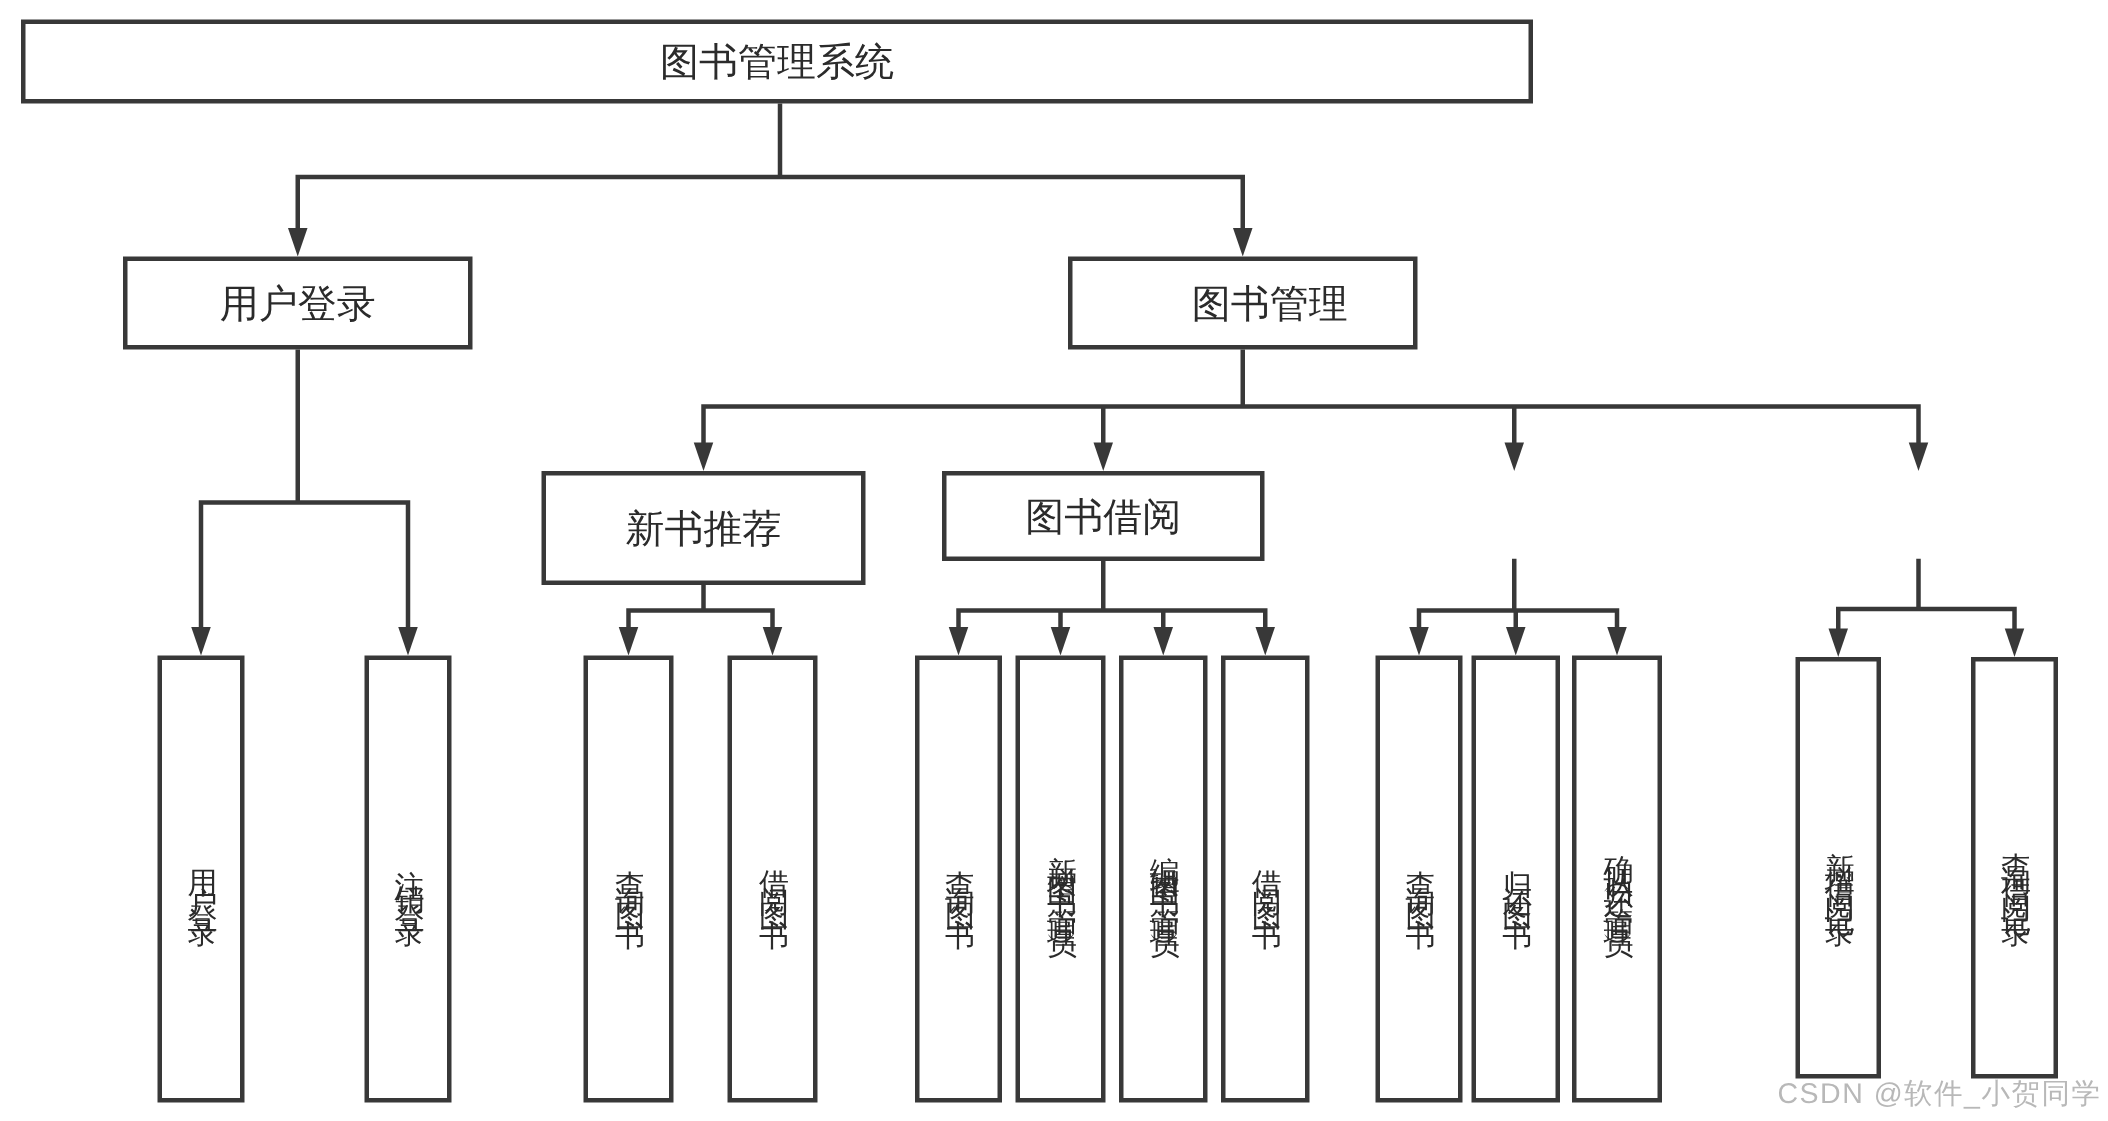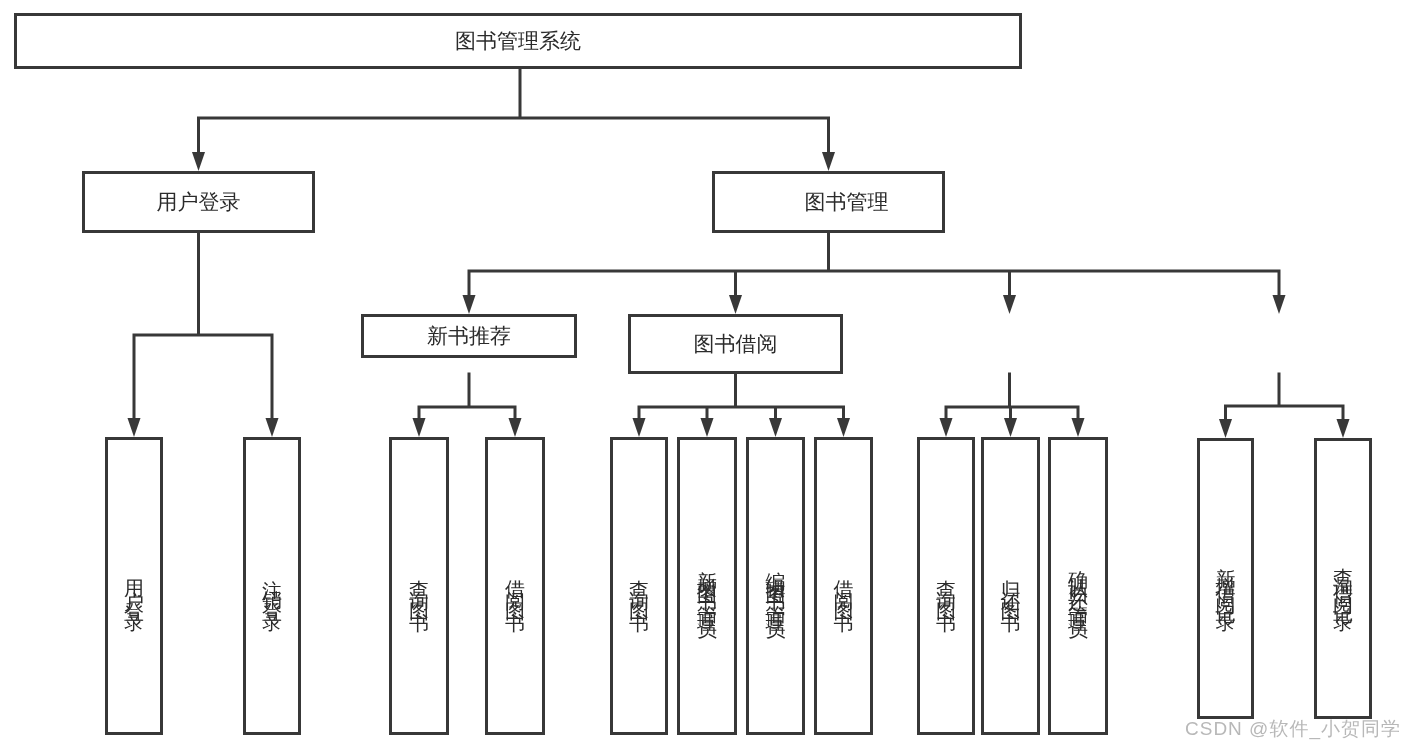--- a/index.html
+++ b/index.html
@@ -28,21 +28,21 @@
     box-sizing: border-box;
     background: #ffffff;
     border: 3px solid #383838;
     display: flex;
     align-items: center;
     justify-content: center;
     text-align: center;
     line-height: 1.25;
   }
   .hbox {
-    font-size: 21px;
+    font-size: 26px;
   }
   .vbox {
     writing-mode: vertical-rl;
     text-orientation: mixed;
     font-size: 20px;
     letter-spacing: 11px;
   }
   .vbox.l7 { letter-spacing: 7px; }
   .vbox.l9 { letter-spacing: 9px; }
   .watermark {
@@ -91,21 +91,21 @@
       <path d="M1219 419 L1232 419 L1225.5 438 Z"></path>
       <path d="M1336.5 419 L1349.5 419 L1343 438 Z"></path>
     </g>
   </svg>
 
   <div class="box hbox" style="left:14px; top:13px; width:1008px; height:56px;">图书管理系统</div>
 
   <div class="box hbox" style="left:82px; top:171px; width:233px; height:62px;">用户登录</div>
   <div class="box hbox" style="left:712px; top:171px; width:233px; height:62px;padding-left:36px;">图书管理</div>
 
-  <div class="box hbox" style="left:361px; top:314px; width:216px; height:44px;">新书推荐</div>
+  <div class="box hbox" style="left:361px; top:314px; width:216px; height:76px;">新书推荐</div>
   <div class="box hbox" style="left:628px; top:314px; width:215px; height:60px;">图书借阅</div>
 
   <div class="box vbox" style="left:105px; top:437px; width:58px; height:298px;">用户登录</div>
   <div class="box vbox" style="left:243px; top:437px; width:58px; height:298px;">注销登录</div>
 
   <div class="box vbox" style="left:389px; top:437px; width:60px; height:298px;">查询图书</div>
   <div class="box vbox" style="left:485px; top:437px; width:60px; height:298px;">借阅图书</div>
 
   <div class="box vbox" style="left:610px; top:437px; width:58px; height:298px;">查询图书</div>
   <div class="box vbox l7" style="left:677px; top:437px; width:60px; height:298px;">新增图书（管理员）</div>

